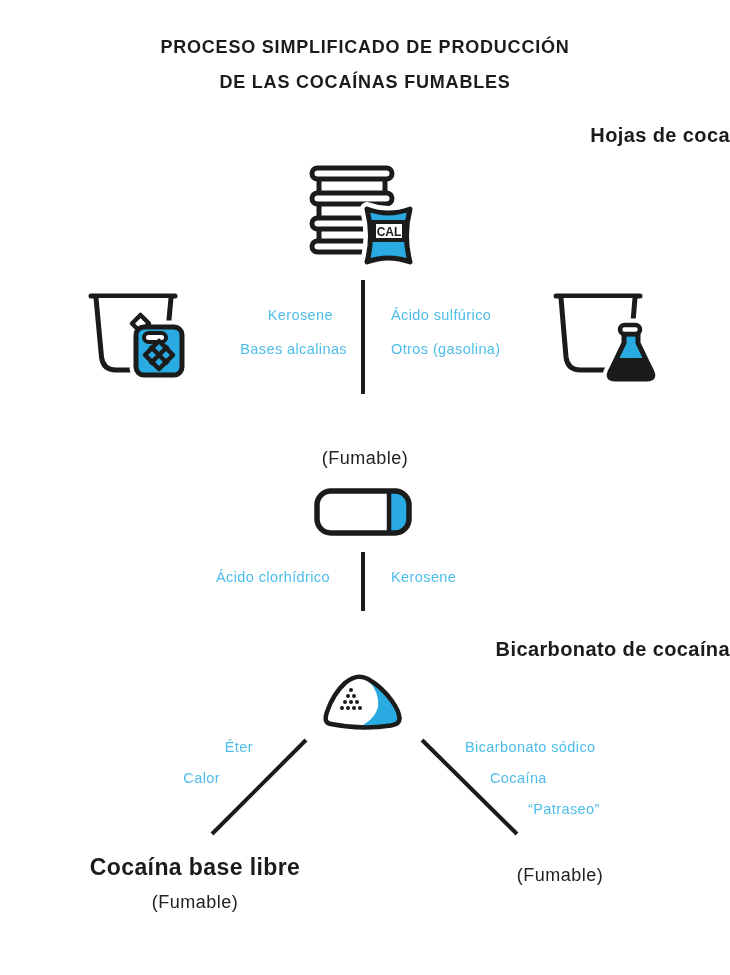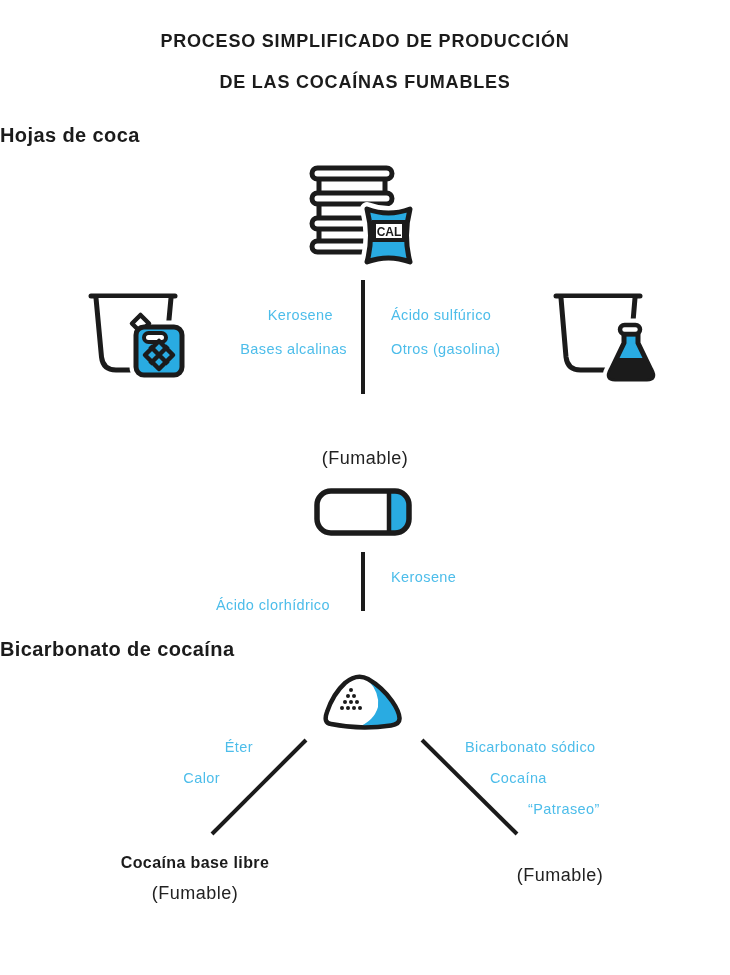--- a/index.html
+++ b/index.html
@@ -6,40 +6,40 @@
     --ink:#1b1b1b;
     --icon-blue:#29abe2;
     --label-blue:#4dbdea;
   }
   *{margin:0;padding:0;box-sizing:border-box;}
   body{background:#fff;font-family:"Liberation Sans", sans-serif;}
   #canvas{position:relative;width:730px;height:975px;background:#fff;overflow:hidden;margin:0 auto;}
 
   .title{position:absolute;left:0;width:730px;text-align:center;
          font-size:18px;font-weight:700;letter-spacing:.8px;color:var(--ink);}
-  .stage{position:absolute;left:0;width:730px;text-align:left;
+  .stage{position:absolute;left:0;width:730px;text-align:right;
          font-size:20px;font-weight:700;letter-spacing:.4px;color:var(--ink);}
   .sub{position:absolute;left:0;width:730px;text-align:center;
        font-size:18px;font-weight:400;letter-spacing:.5px;color:#222;}
   .lbl{position:absolute;font-size:14.5px;letter-spacing:.4px;color:var(--label-blue);white-space:nowrap;}
   .lbl.r{text-align:right;}
   .vline{position:absolute;width:3.5px;background:var(--ink);}
   .blockL{position:absolute;left:58px;width:274px;text-align:center;color:var(--ink);}
   .blockR{position:absolute;left:425px;width:270px;text-align:center;color:var(--ink);}
-  .blockL .h,.blockR .h{font-size:16px;font-weight:700;letter-spacing:.4px;}
+  .blockL .h,.blockR .h{font-size:23px;font-weight:700;letter-spacing:.4px;}
   .blockL .s,.blockR .s{font-size:18px;font-weight:400;letter-spacing:.5px;margin-top:11px;color:#222;}
   svg{position:absolute;display:block;}
   svg text{font-family:"Liberation Sans", sans-serif;}
 </style>
 </head>
 <body>
 
 <div id="canvas">
 
-  <div class="title" style="top:31px">PROCESO SIMPLIFICADO DE PRODUCCIÓN</div>
+  <div class="title" style="top:37px">PROCESO SIMPLIFICADO DE PRODUCCIÓN</div>
   <div class="title" style="top:72px">DE LAS COCAÍNAS FUMABLES</div>
 
   <div class="stage" style="top:124px">Hojas de coca</div>
 
   <svg style="left:307px;top:162px" width="112" height="104" viewBox="0 0 112 104">
     <g stroke="var(--ink)" stroke-width="5" fill="#fff">
       <rect x="12" y="10" width="66" height="76" rx="3"></rect>
       <rect x="5" y="6" width="80" height="11" rx="5.5"></rect>
       <rect x="5" y="31" width="80" height="11" rx="5.5"></rect>
       <rect x="5" y="56" width="80" height="11" rx="5.5"></rect>
@@ -98,21 +98,21 @@
 
   <svg style="left:313px;top:487px" width="100" height="50" viewBox="0 0 100 50">
     <rect x="4" y="4" width="92" height="42" rx="14" fill="#fff"></rect>
     <path d="M76 4 L82 4 Q96 4 96 18 L96 32 Q96 46 82 46 L76 46 Z" fill="var(--icon-blue)"></path>
     <line x1="76" y1="5" x2="76" y2="45" stroke="var(--ink)" stroke-width="4.5"></line>
     <rect x="4" y="4" width="92" height="42" rx="14" fill="none" stroke="var(--ink)" stroke-width="5.5"></rect>
   </svg>
 
   <div class="vline" style="left:361px;top:552px;height:59px"></div>
 
-  <div class="lbl r" style="right:400px;top:597px">Ácido clorhídrico</div>
+  <div class="lbl r" style="right:400px;top:569px">Ácido clorhídrico</div>
   <div class="lbl" style="left:391px;top:569px">Kerosene</div>
 
   <div class="stage" style="top:638px">Bicarbonato de cocaína</div>
 
   <svg style="left:322px;top:671px" width="82" height="60" viewBox="0 0 82 60">
     <path d="M9 53 Q1 52 5 41 Q11 23 23 12 Q35 2 46 8 Q60 16 70 30 Q77 40 77.5 47 Q78 53 69 54.5 Q38 59 9 53 Z" fill="#fff"></path>
     <path d="M46 9 Q62 20 71 34 Q77 43 77 48 Q77 53 68 54 Q52 57 36 56 Q52 50 56 36 Q58 22 46 9 Z" fill="var(--icon-blue)"></path>
     <path d="M9 53 Q1 52 5 41 Q11 23 23 12 Q35 2 46 8 Q60 16 70 30 Q77 40 77.5 47 Q78 53 69 54.5 Q38 59 9 53 Z" fill="none" stroke="var(--ink)" stroke-width="4.5" stroke-linejoin="round"></path>
     <g fill="var(--ink)">
       <circle cx="29" cy="19" r="2"></circle>

